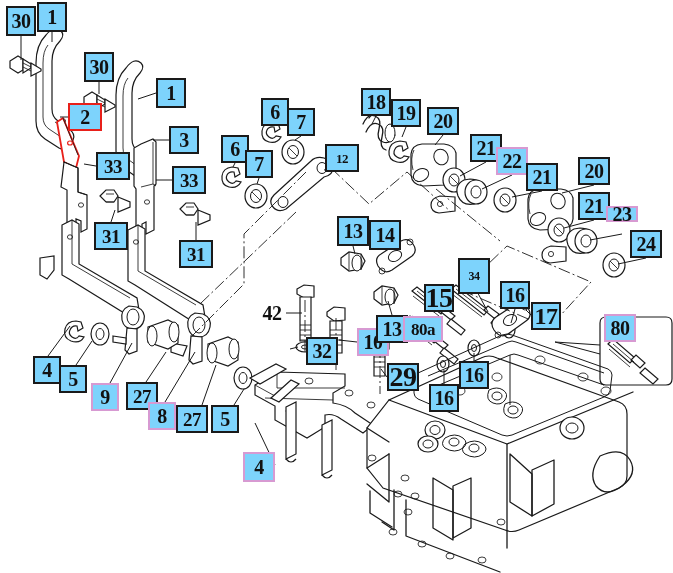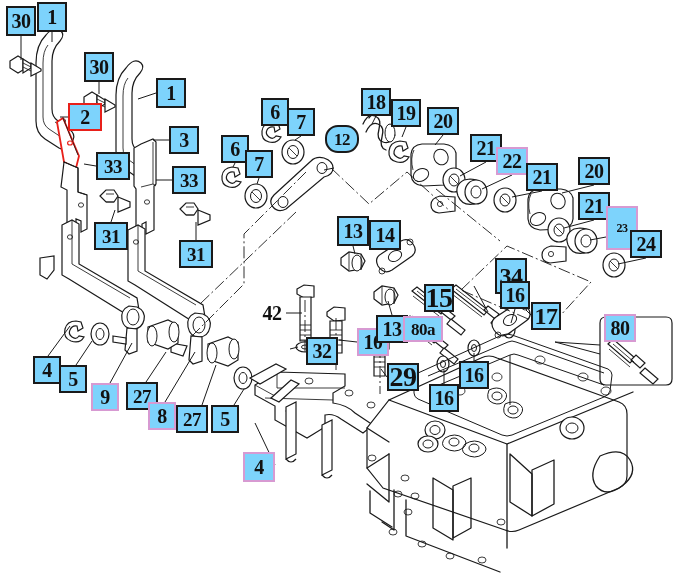--- a/index.html
+++ b/index.html
@@ -450,34 +450,34 @@
       <div class="lbl red" style="left: 68px; top: 103px; width: 34px; height: 28px; font-size: 20px;">2</div>
       <div class="lbl" style="left: 169px; top: 126px; width: 30px; height: 28px; font-size: 20px;">3</div>
       <div class="lbl" style="left: 96px; top: 152px; width: 34px; height: 28px; font-size: 19px;">33</div>
       <div class="lbl" style="left: 172px; top: 166px; width: 34px; height: 28px; font-size: 19px;">33</div>
       <div class="lbl" style="left: 94px; top: 222px; width: 34px; height: 28px; font-size: 19px;">31</div>
       <div class="lbl" style="left: 179px; top: 240px; width: 34px; height: 28px; font-size: 19px;">31</div>
       <div class="lbl" style="left: 261px; top: 98px; width: 28px; height: 28px; font-size: 20px;">6</div>
       <div class="lbl" style="left: 287px; top: 108px; width: 28px; height: 28px; font-size: 20px;">7</div>
       <div class="lbl" style="left: 221px; top: 135px; width: 28px; height: 28px; font-size: 20px;">6</div>
       <div class="lbl" style="left: 245px; top: 150px; width: 28px; height: 28px; font-size: 20px;">7</div>
-      <div class="lbl" style="left: 325px; top: 125px; width: 34px; height: 28px; font-size: 17px; border-radius: 13px;">12</div>
+      <div class="lbl" style="left: 325px; top: 144px; width: 34px; height: 28px; font-size: 13px;">12</div>
       <div class="lbl" style="left: 361px; top: 88px; width: 30px; height: 28px; font-size: 20px;">18</div>
       <div class="lbl" style="left: 391px; top: 99px; width: 30px; height: 28px; font-size: 20px;">19</div>
       <div class="lbl" style="left: 427px; top: 107px; width: 32px; height: 28px; font-size: 20px;">20</div>
       <div class="lbl" style="left: 470px; top: 134px; width: 32px; height: 28px; font-size: 20px;">21</div>
       <div class="lbl mag" style="left: 496px; top: 147px; width: 32px; height: 28px; font-size: 20px;">22</div>
       <div class="lbl" style="left: 526px; top: 163px; width: 32px; height: 28px; font-size: 20px;">21</div>
       <div class="lbl" style="left: 578px; top: 157px; width: 32px; height: 28px; font-size: 20px;">20</div>
       <div class="lbl" style="left: 578px; top: 192px; width: 32px; height: 28px; font-size: 20px;">21</div>
-      <div class="lbl mag" style="left: 606px; top: 206px; width: 32px; height: 44px; font-size: 12px;">23</div>
+      <div class="lbl mag" style="left: 606px; top: 206px; width: 32px; height: 16px; font-size: 20px;">23</div>
       <div class="lbl" style="left: 630px; top: 230px; width: 32px; height: 28px; font-size: 20px;">24</div>
       <div class="lbl" style="left: 337px; top: 216px; width: 32px; height: 30px; font-size: 20px;">13</div>
       <div class="lbl" style="left: 369px; top: 220px; width: 32px; height: 30px; font-size: 20px;">14</div>
-      <div class="lbl" style="left: 458px; top: 258px; width: 32px; height: 36px; font-size: 24px; margin-left: 37px;">34</div>
+      <div class="lbl" style="left: 458px; top: 258px; width: 32px; height: 36px; font-size: 12px;">34</div>
       <div class="lbl" style="left: 424px; top: 284px; width: 30px; height: 28px; font-size: 28px;">15</div>
       <div class="lbl" style="left: 500px; top: 281px; width: 30px; height: 28px; font-size: 20px;">16</div>
       <div class="lbl" style="left: 531px; top: 302px; width: 30px; height: 28px; font-size: 24px;">17</div>
       <div class="lbl" style="left: 459px; top: 361px; width: 30px; height: 28px; font-size: 20px;">16</div>
       <div class="lbl" style="left: 429px; top: 384px; width: 30px; height: 28px; font-size: 20px;">16</div>
       <div class="lbl mag" style="left: 604px; top: 314px; width: 32px; height: 28px; font-size: 20px;">80</div>
       <div class="lbl plain" style="left: 258px; top: 302px; width: 28px; height: 22px; font-size: 20px;">42</div>
       <div class="lbl" style="left: 258px; top: 337px; width: 32px; height: 28px; font-size: 20px; margin-left: 48px;">32</div>
       <div class="lbl mag" style="left: 357px; top: 328px; width: 32px; height: 28px; font-size: 20px;">10</div>
       <div class="lbl" style="left: 376px; top: 315px; width: 32px; height: 28px; font-size: 20px;">13</div>

